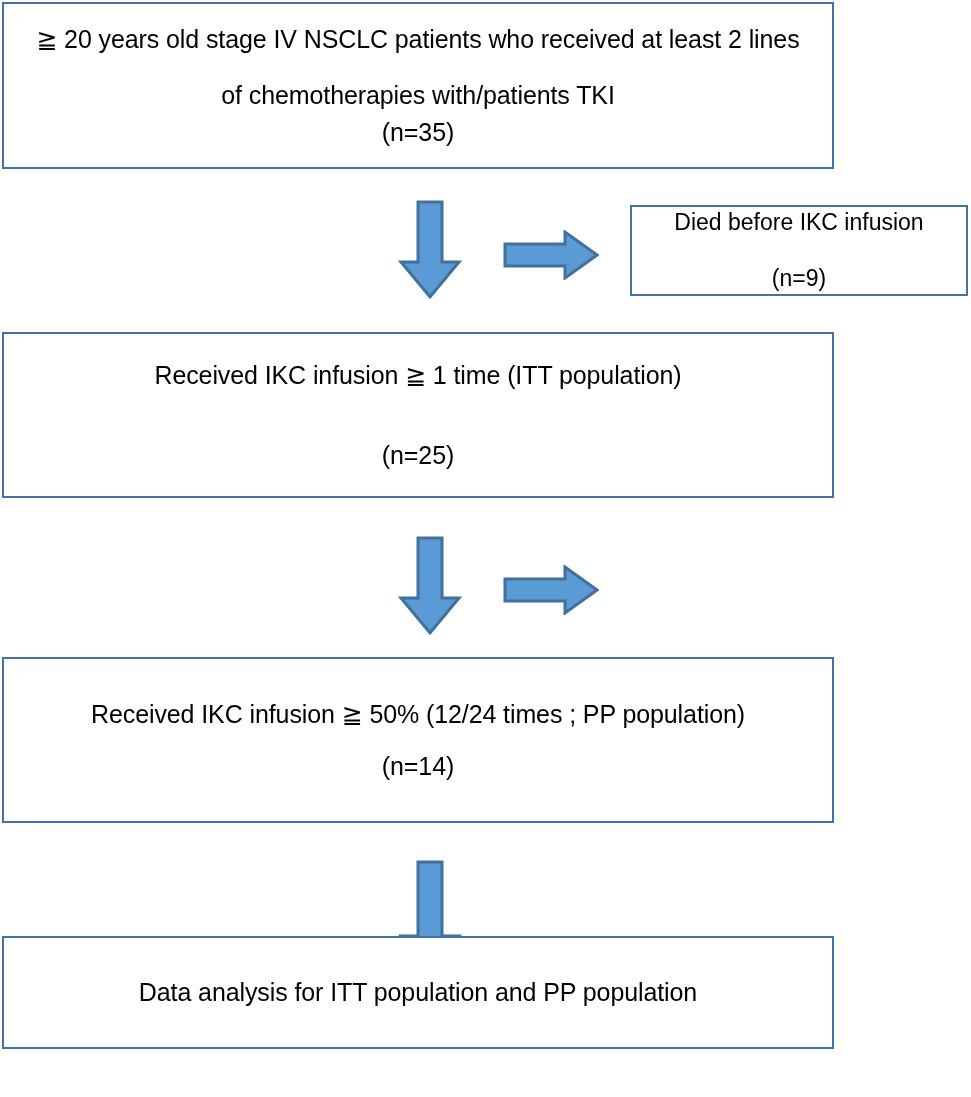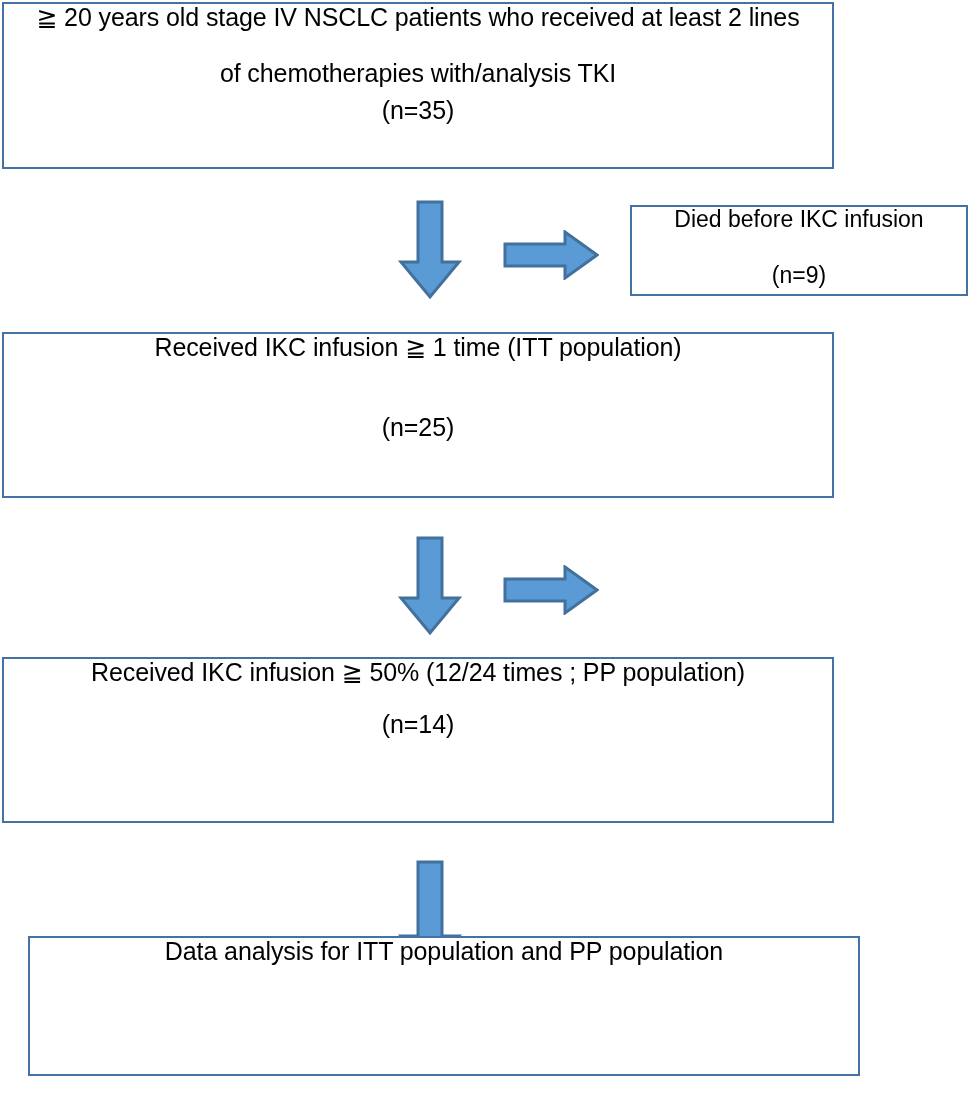--- a/index.html
+++ b/index.html
@@ -23,20 +23,21 @@
 
   
   .box {
     position: absolute;
     box-sizing: border-box;
     background: #ffffff;
     border: 2px solid #4472A4;
     display: flex;
     flex-direction: column;
     align-items: center;
+    justify-content: center;
     text-align: center;
     color: #000000;
   }
 
   .box-line {
     display: block;
     white-space: nowrap;
     color: #000000;
   }
 
@@ -58,21 +59,21 @@
   }
   .box-side .box-line {
     font-size: 23px;
     line-height: 1.12;
   }
 
   
   #box-enrolled   { top: 2px;   height: 167px; }
   #box-itt        { top: 332px; height: 166px; gap: 28px; }
   #box-pp         { top: 657px; height: 166px; }
-  #box-analysis   { top: 936px; height: 140px; margin-left: 26px; }
+  #box-analysis   { top: 936px; height: 113px; }
 
   #box-died       { top: 205px; height: 91px; gap: 26px; }
   #box-discontinued { top: 540px; height: 90px; }
 
   
   #box-enrolled .box-line:nth-child(1) { margin-bottom: 30px; }
   #box-enrolled .box-line:nth-child(2) { margin-bottom: 10px; }
   #box-itt .box-line:nth-child(1) { margin-bottom: 26px; }
   #box-pp  .box-line:nth-child(1) { margin-bottom: 26px; }
   #box-died .box-line:nth-child(1) { margin-bottom: 4px; }
@@ -91,21 +92,21 @@
   #arrow-right-1 { left: 503px; top: 230px; width: 96px; height: 50px; }
   #arrow-right-2 { left: 503px; top: 565px; width: 96px; height: 50px; }
 </style>
 </head>
 <body>
 
 <div id="flowchart">
 
   <div class="box box-main" id="box-enrolled">
     <span class="box-line">≧  20 years old stage IV NSCLC patients who received at least 2 lines</span>
-    <span class="box-line">of chemotherapies with/analysis TKI</span>
+    <span class="box-line">of chemotherapies with/patients TKI</span>
     <span class="box-line">(n=35)</span>
   </div>
 
   <div class="arrow" id="arrow-down-1">
     <svg viewBox="0 0 64 100" width="64" height="100" aria-hidden="true">
       <polygon points="20,2 44,2 44,62 61,62 32,97 3,62 20,62" fill="#5B9BD5" stroke="#41719C" stroke-width="3" stroke-linejoin="miter"></polygon>
     </svg>
   </div>
 
   <div class="arrow" id="arrow-right-1">

